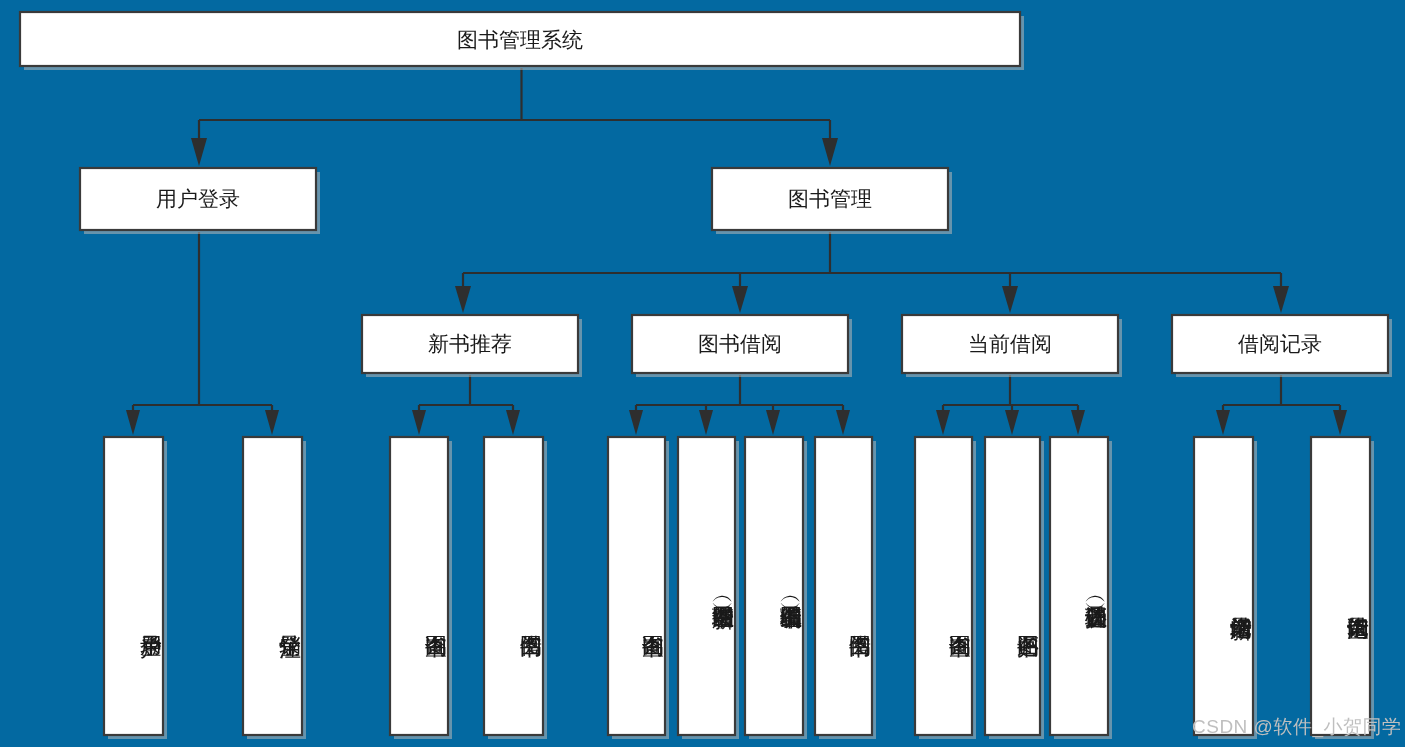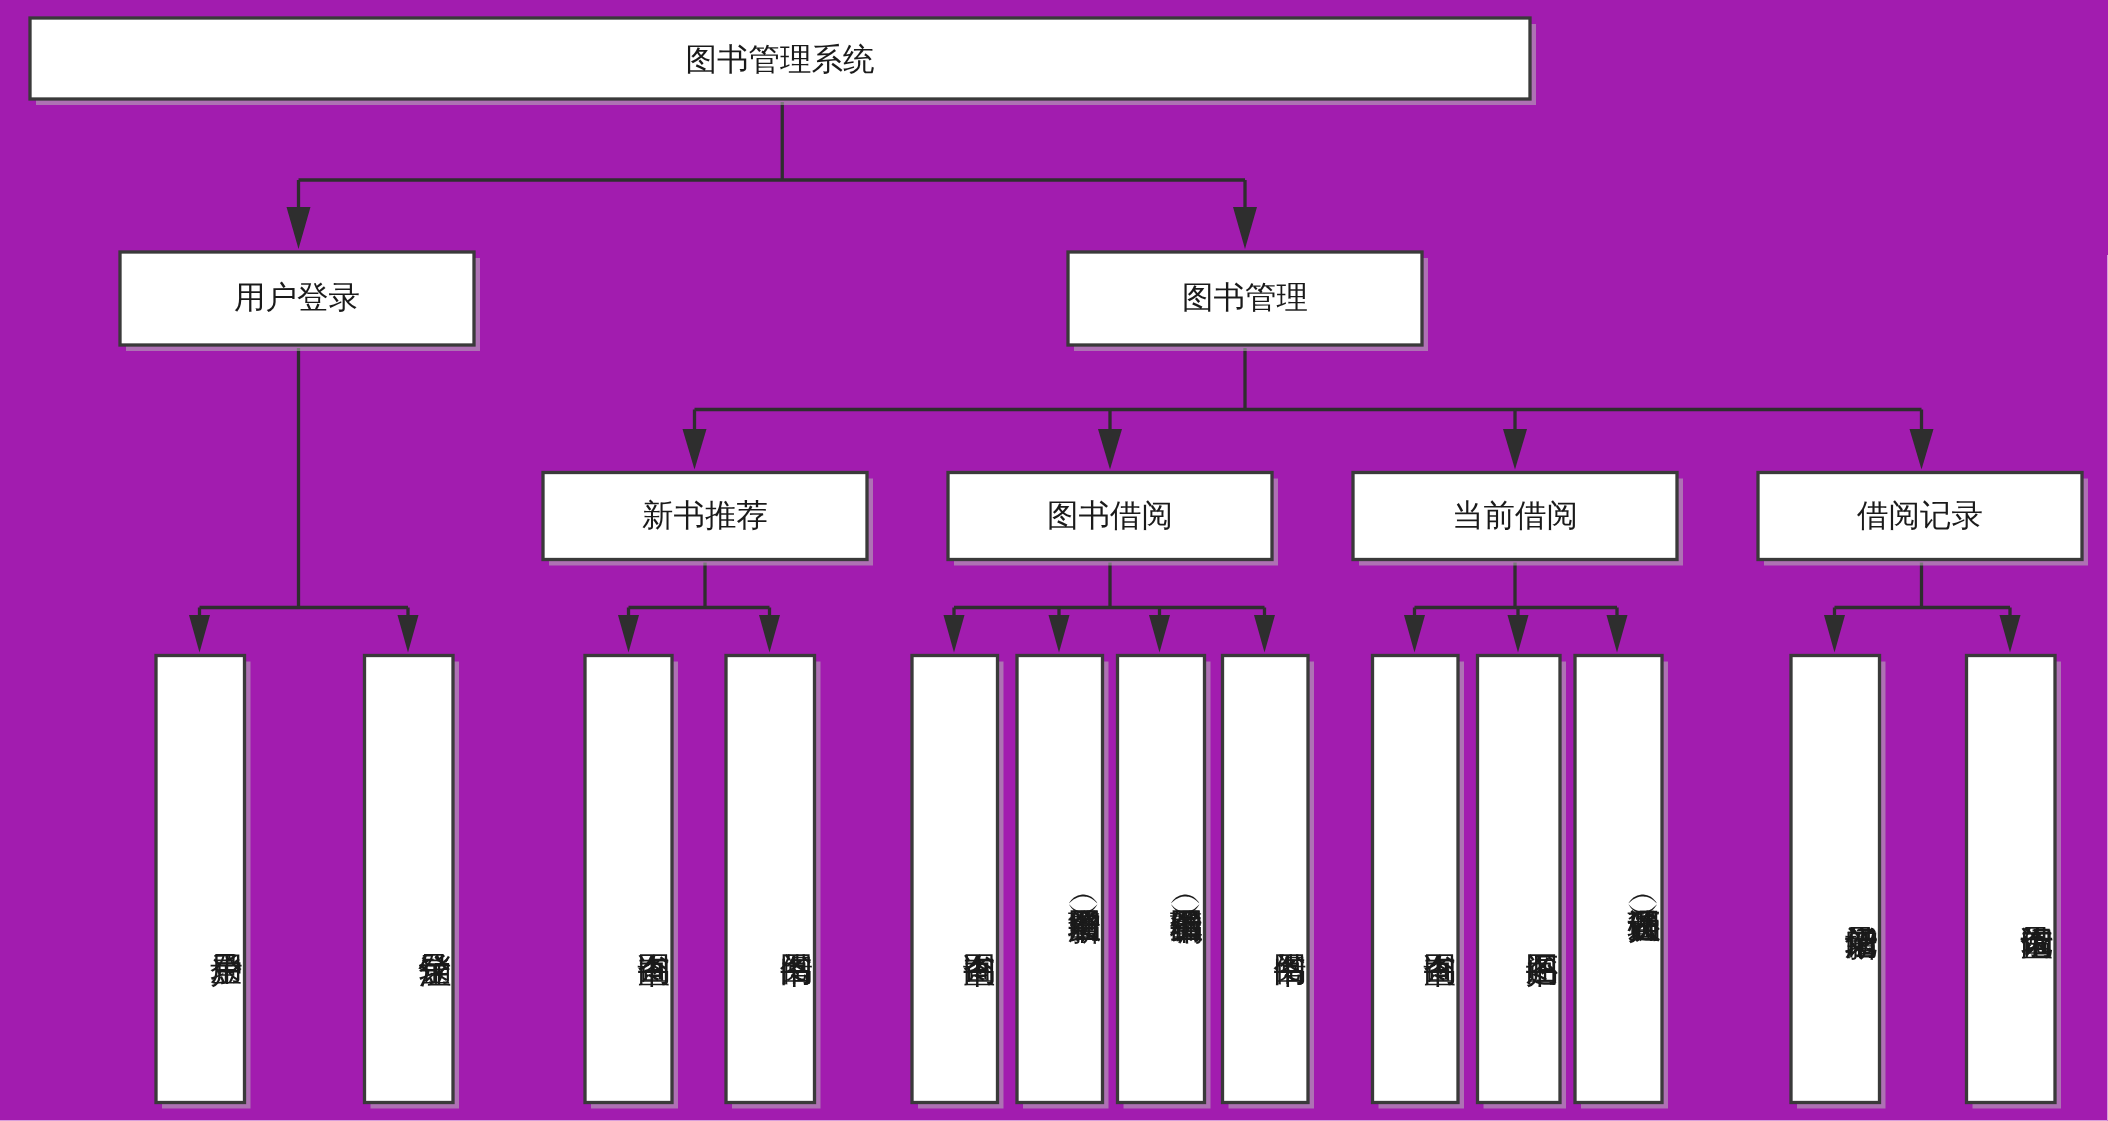--- a/index.html
+++ b/index.html
@@ -8,21 +8,21 @@
     padding: 0;
     background: #ffffff;
   }
   body {
     font-family: "Liberation Sans", "DejaVu Sans", sans-serif;
   }
   #diagram-root {
     position: relative;
     width: 1405px;
     height: 747px;
-    background: #a21caf;
+    background: #0369a1;
     overflow: hidden;
   }
   svg.flow {
     position: absolute;
     left: 0;
     top: 0;
     width: 1405px;
     height: 747px;
     display: block;
   }
@@ -264,14 +264,15 @@
   <div class="vlabel" style="left:915px; top:500px; width:57px; height:235px;">查询图书</div>
 
   <div class="vlabel" style="left:985px; top:500px; width:55px; height:235px;">归还图书</div>
 
   <div class="vlabel" style="left:1050px; top:443px; width:58px; height:292px;">确认归还（管理员）</div>
 
   <div class="vlabel" style="left:1194px; top:465px; width:59px; height:270px;">新增借阅记录</div>
 
   <div class="vlabel" style="left:1311px; top:465px; width:59px; height:270px;">查询借阅记录</div>
 
+  <div class="watermark" style="left:1192px; top:714px;">CSDN @软件_小贺同学</div>
 
 </div>
 
 </body></html>

